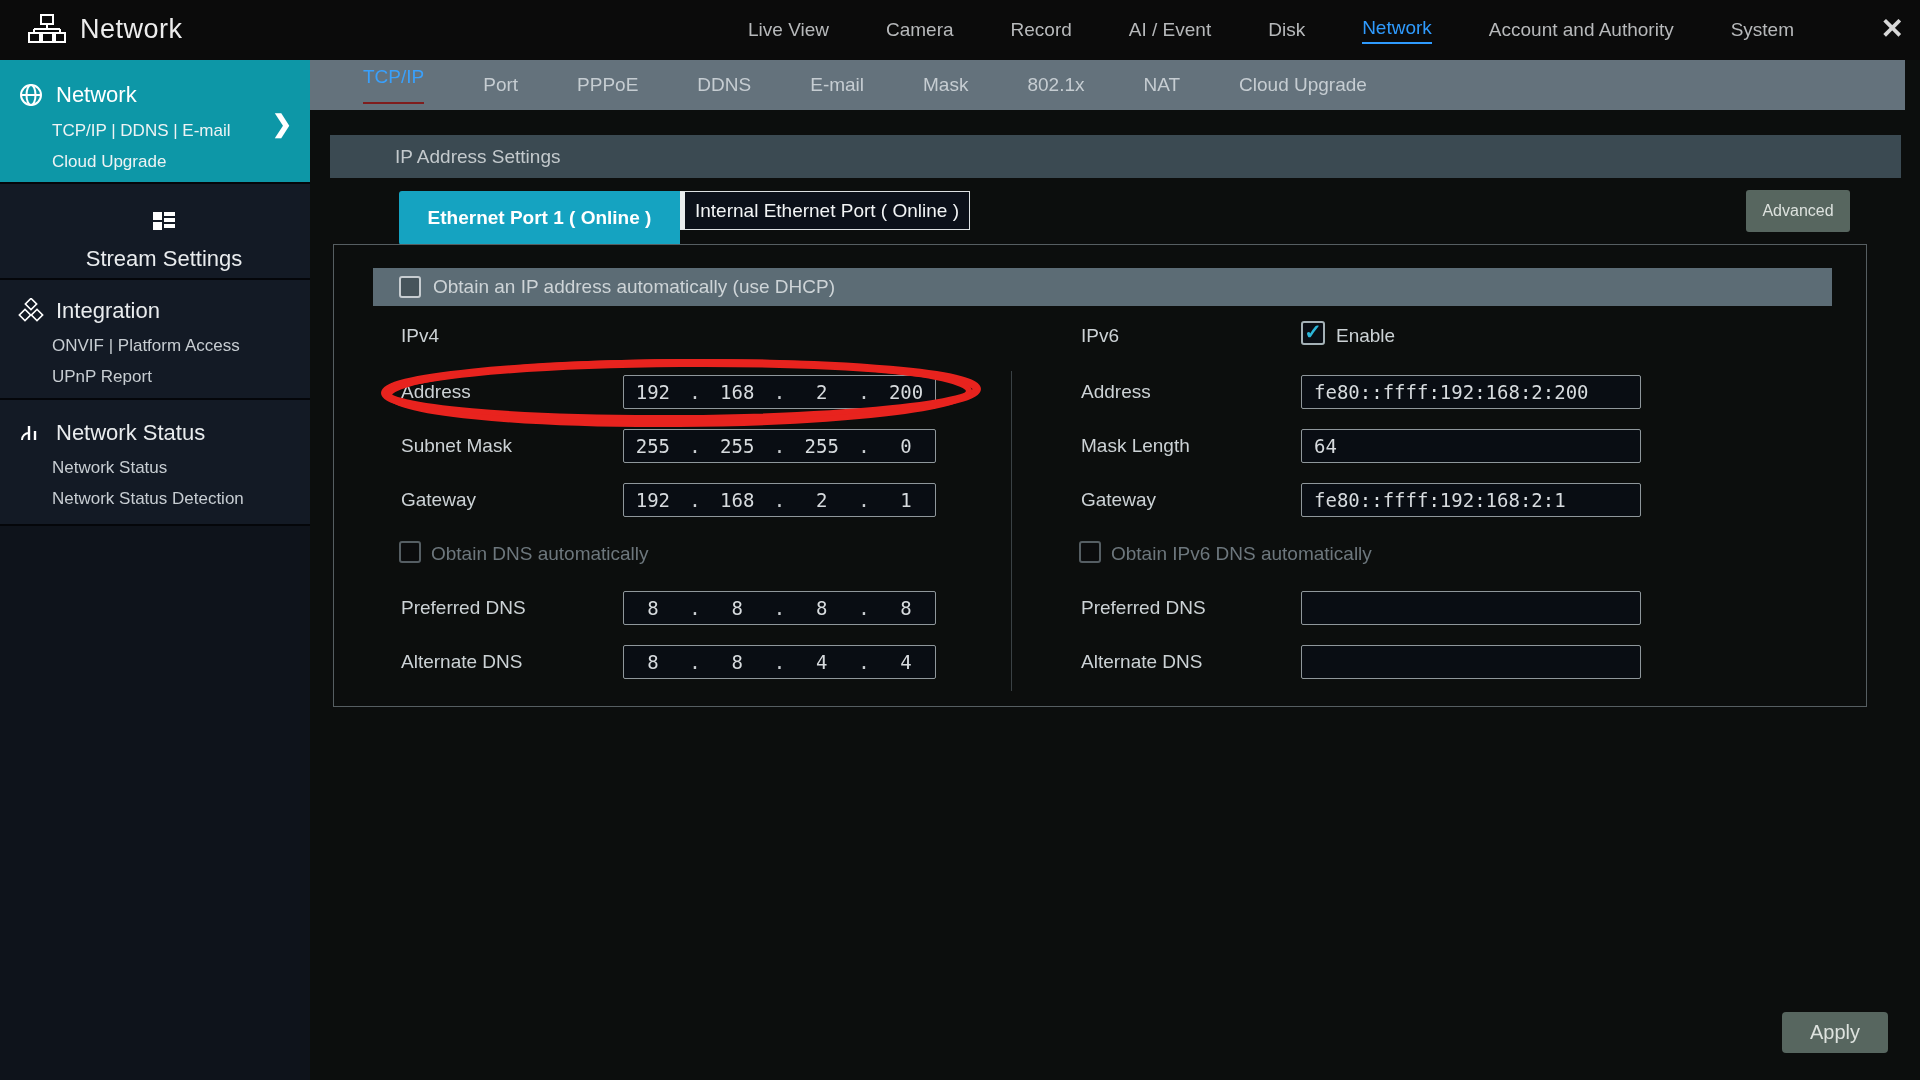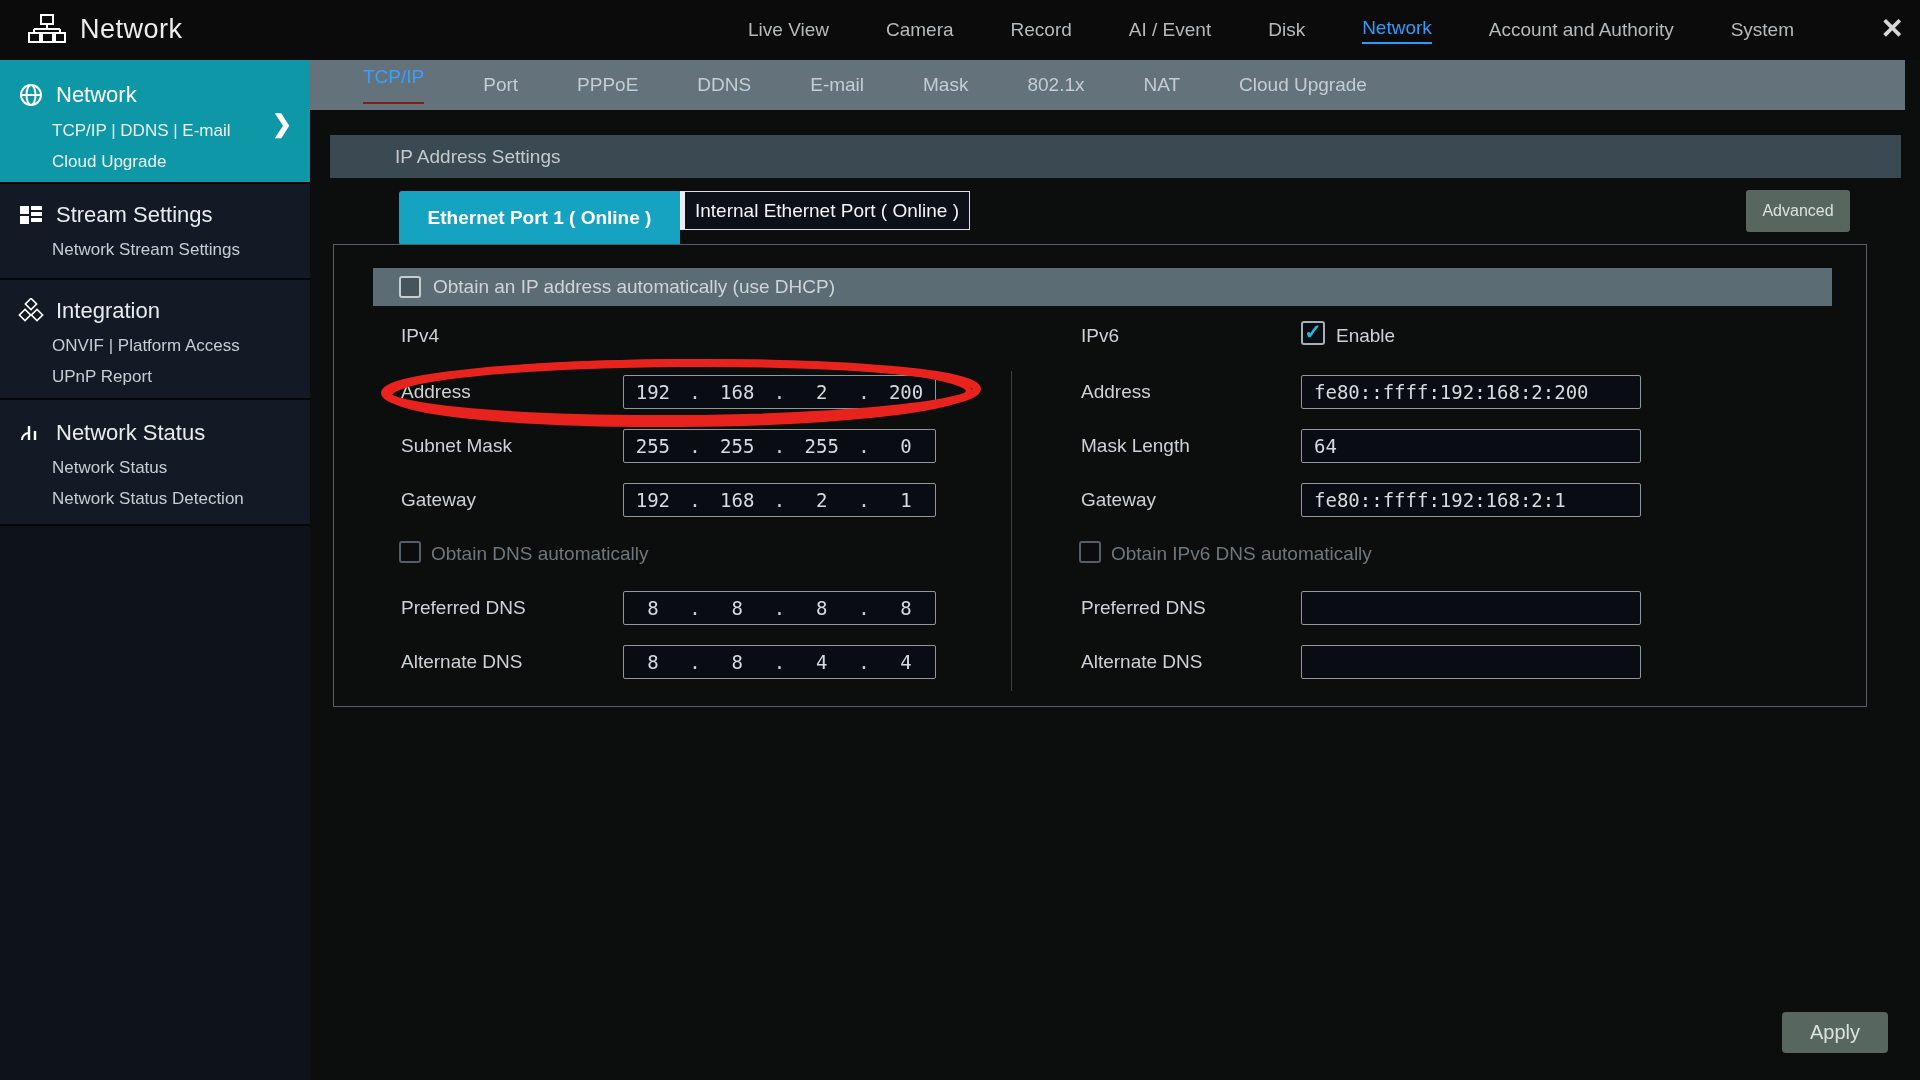--- a/index.html
+++ b/index.html
@@ -112,21 +112,21 @@
         <line x1="3" y1="13" x2="23" y2="13" class="icon-stroke"></line>
       </svg>
       <span class="sb-title">Network</span>
     </div>
     <div class="sb-sub" style="margin-top:13px;">TCP/IP | DDNS | E-mail</div>
     <div class="sb-sub" style="margin-top:11px;">Cloud Upgrade</div>
     <div class="sb-chevron">❯</div>
   </div>
 
   <div class="sb-item" style="height:96px;">
-    <div class="sb-title-row" style="padding-top:18px;">
+    <div class="sb-title-row" style="padding-top:24px;flex-direction:column;">
       <svg class="sb-icon" viewBox="0 0 26 26">
         <rect x="2" y="4" width="9" height="8" class="icon-fill"></rect>
         <rect x="2" y="14" width="9" height="8" class="icon-fill"></rect>
         <rect x="13" y="4" width="11" height="4" class="icon-fill"></rect>
         <rect x="13" y="10" width="11" height="4" class="icon-fill"></rect>
         <rect x="13" y="16" width="11" height="4" class="icon-fill"></rect>
       </svg>
       <span class="sb-title">Stream Settings</span>
     </div>
     <div class="sb-sub" style="margin-top:12px;">Network Stream Settings</div>

